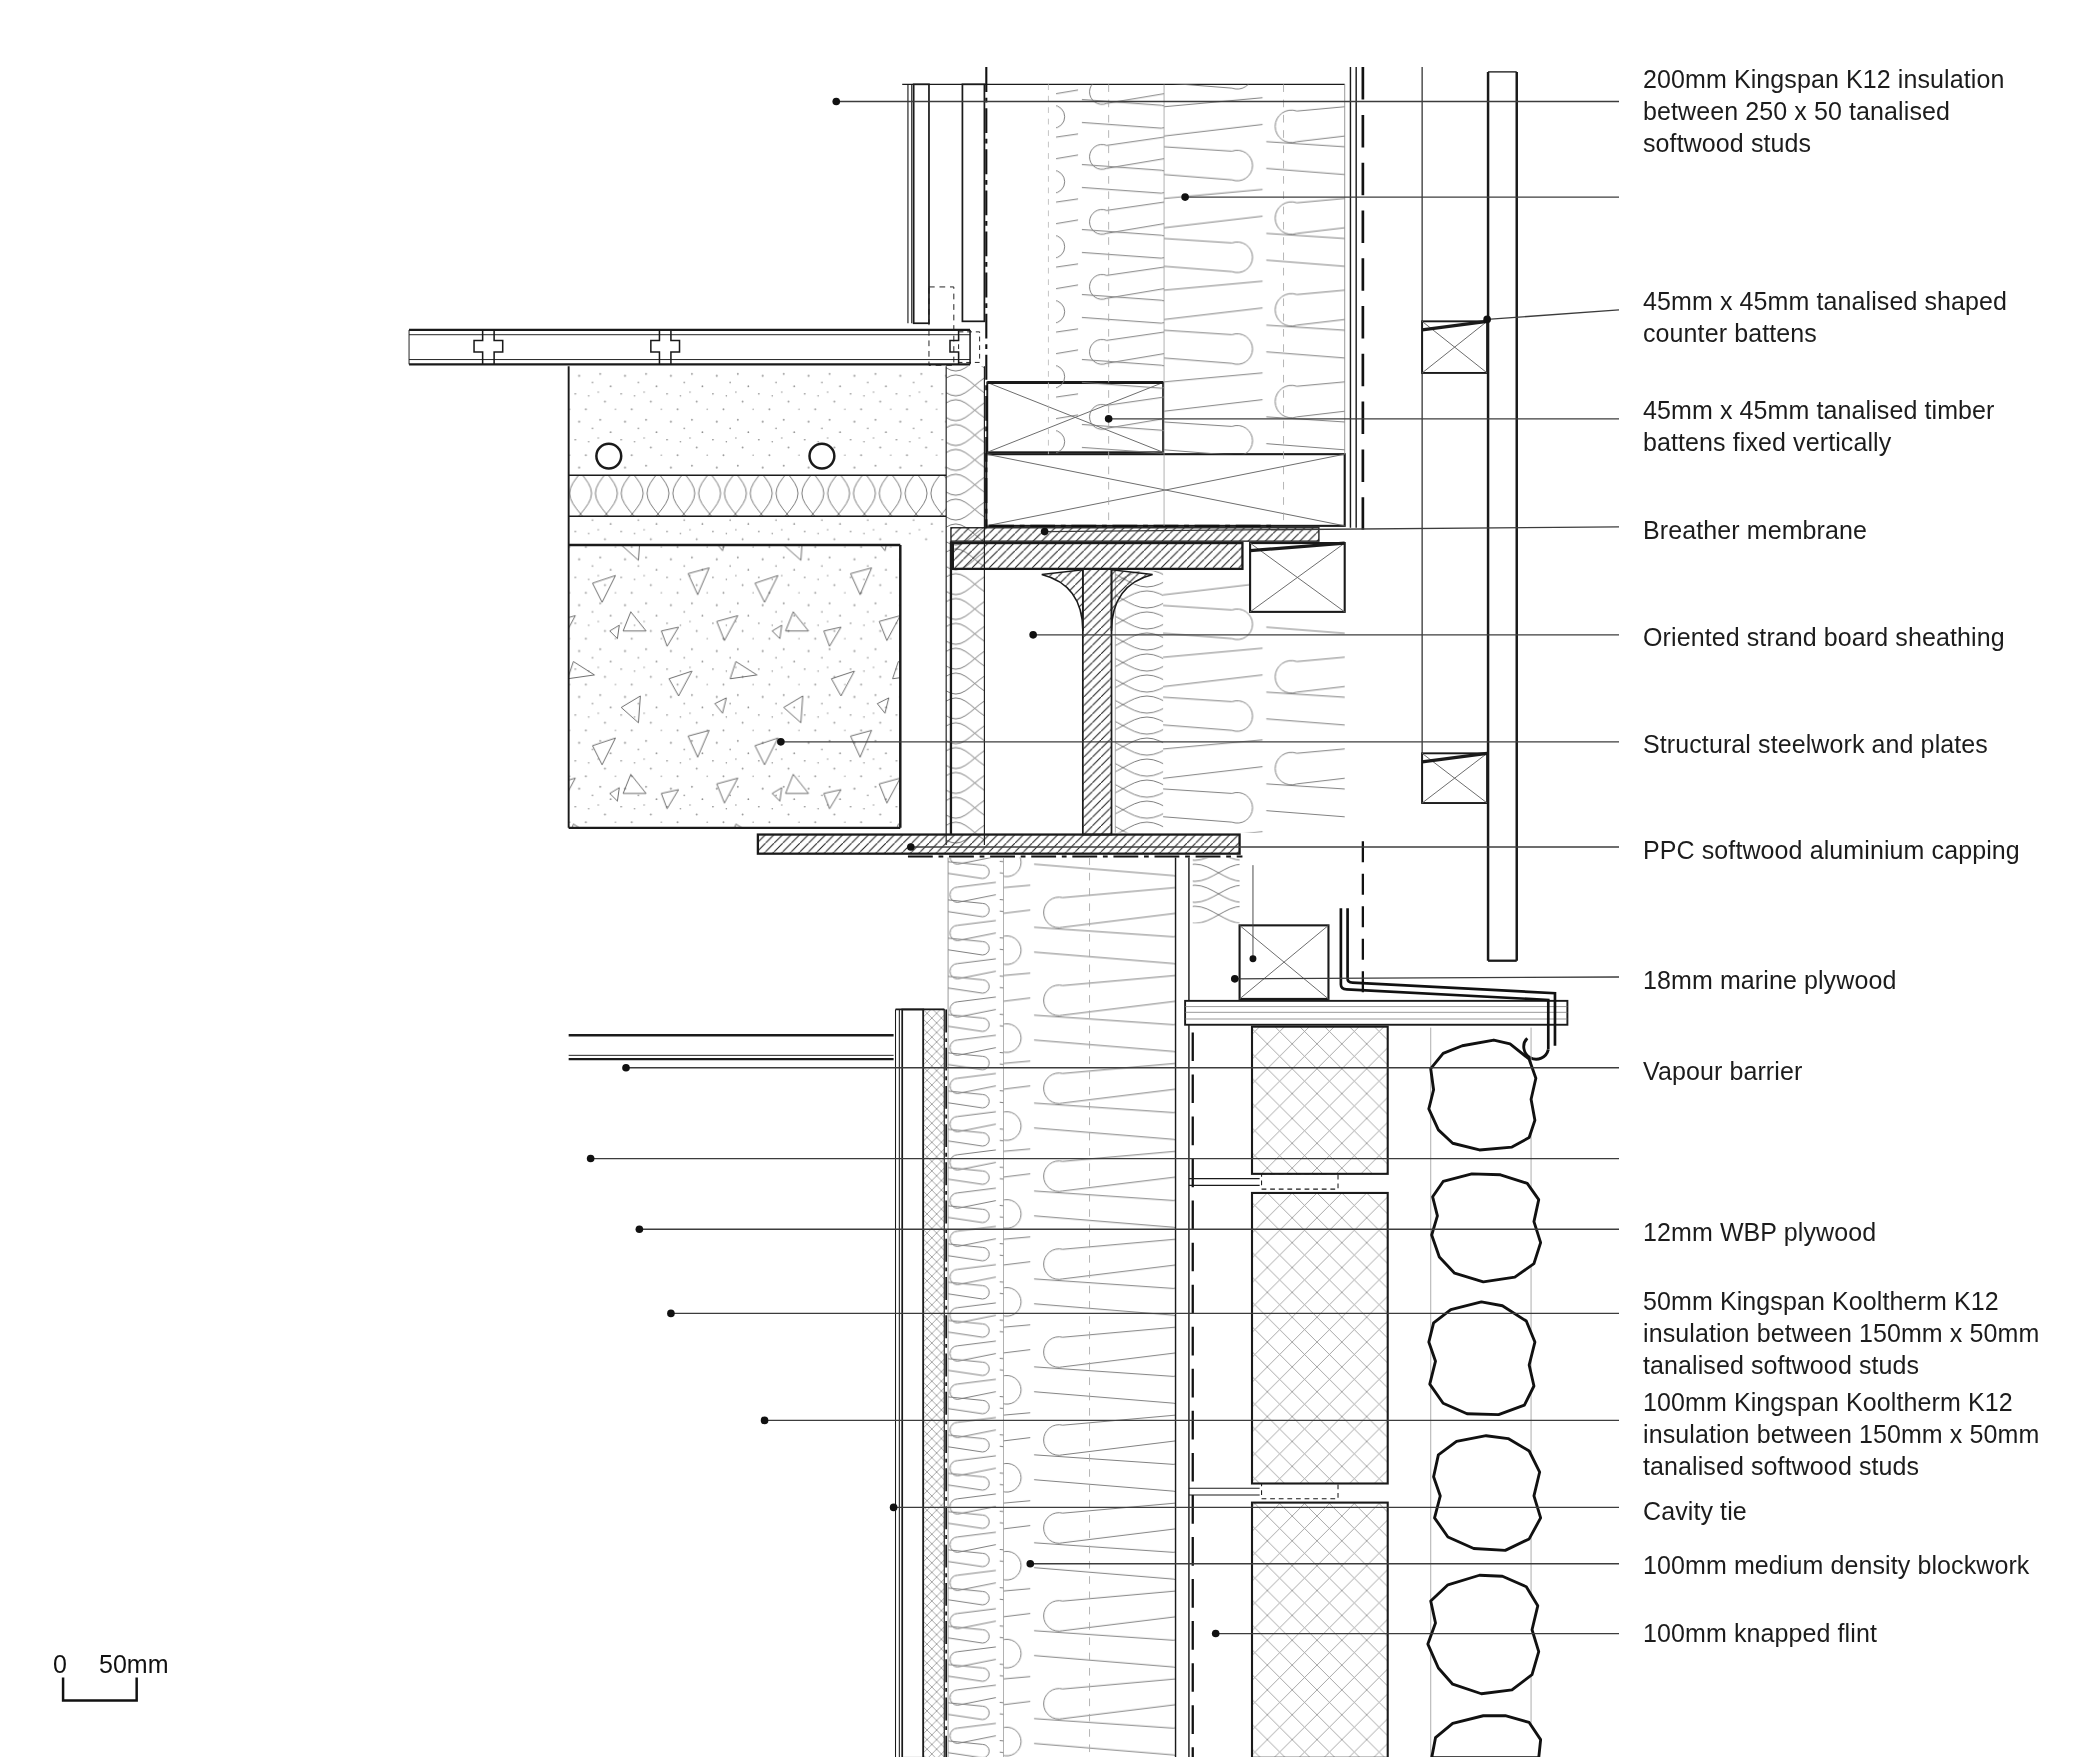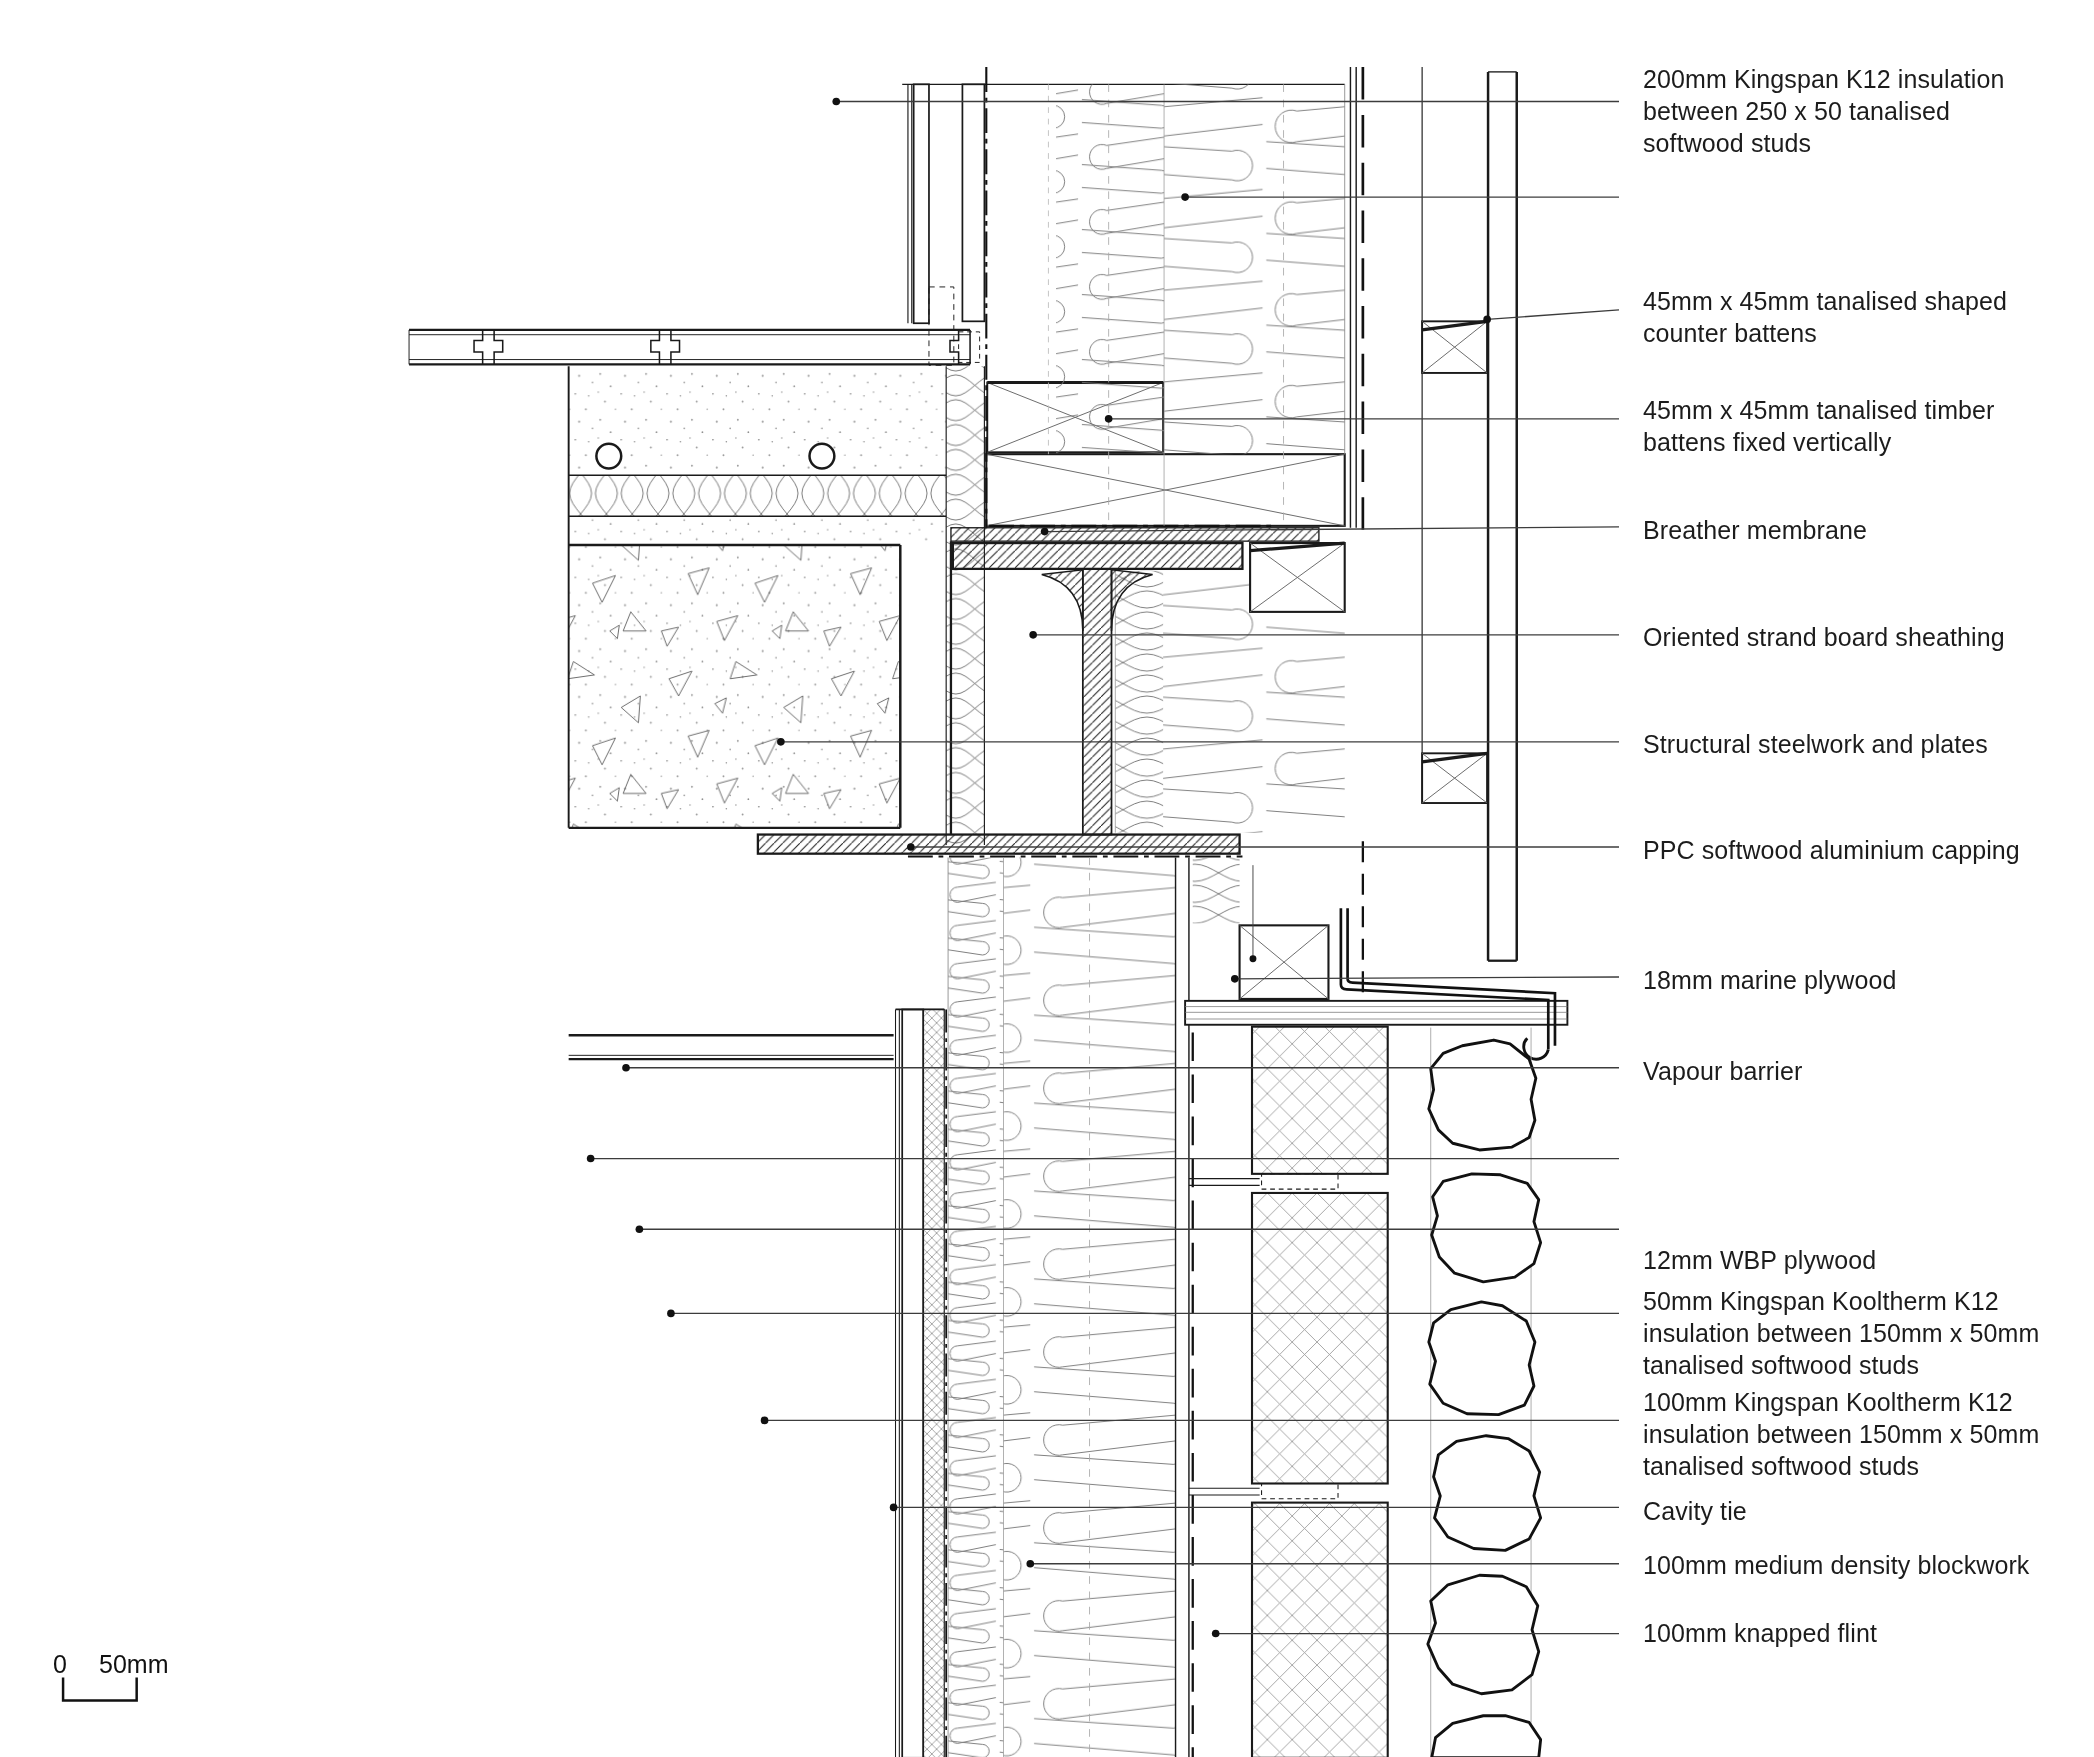--- a/index.html
+++ b/index.html
@@ -362,21 +362,21 @@
   <div class="anno" style="top:285px">45mm x 45mm tanalised shaped
 counter battens</div>
   <div class="anno" style="top:394px">45mm x 45mm tanalised timber
 battens fixed vertically</div>
   <div class="anno" style="top:514px">Breather membrane</div>
   <div class="anno" style="top:621px">Oriented strand board sheathing</div>
   <div class="anno" style="top:728px">Structural steelwork and plates</div>
   <div class="anno" style="top:834px">PPC softwood aluminium capping</div>
   <div class="anno" style="top:964px">18mm marine plywood</div>
   <div class="anno" style="top:1055px">Vapour barrier</div>
-  <div class="anno" style="top:1244px">12mm WBP plywood</div>
+  <div class="anno" style="top:1216px">12mm WBP plywood</div>
   <div class="anno" style="top:1285px">50mm Kingspan Kooltherm K12
 insulation between 150mm x 50mm
 tanalised softwood studs</div>
   <div class="anno" style="top:1386px">100mm Kingspan Kooltherm K12
 insulation between 150mm x 50mm
 tanalised softwood studs</div>
   <div class="anno" style="top:1495px">Cavity tie</div>
   <div class="anno" style="top:1549px">100mm medium density blockwork</div>
   <div class="anno" style="top:1617px">100mm knapped flint</div>
 

